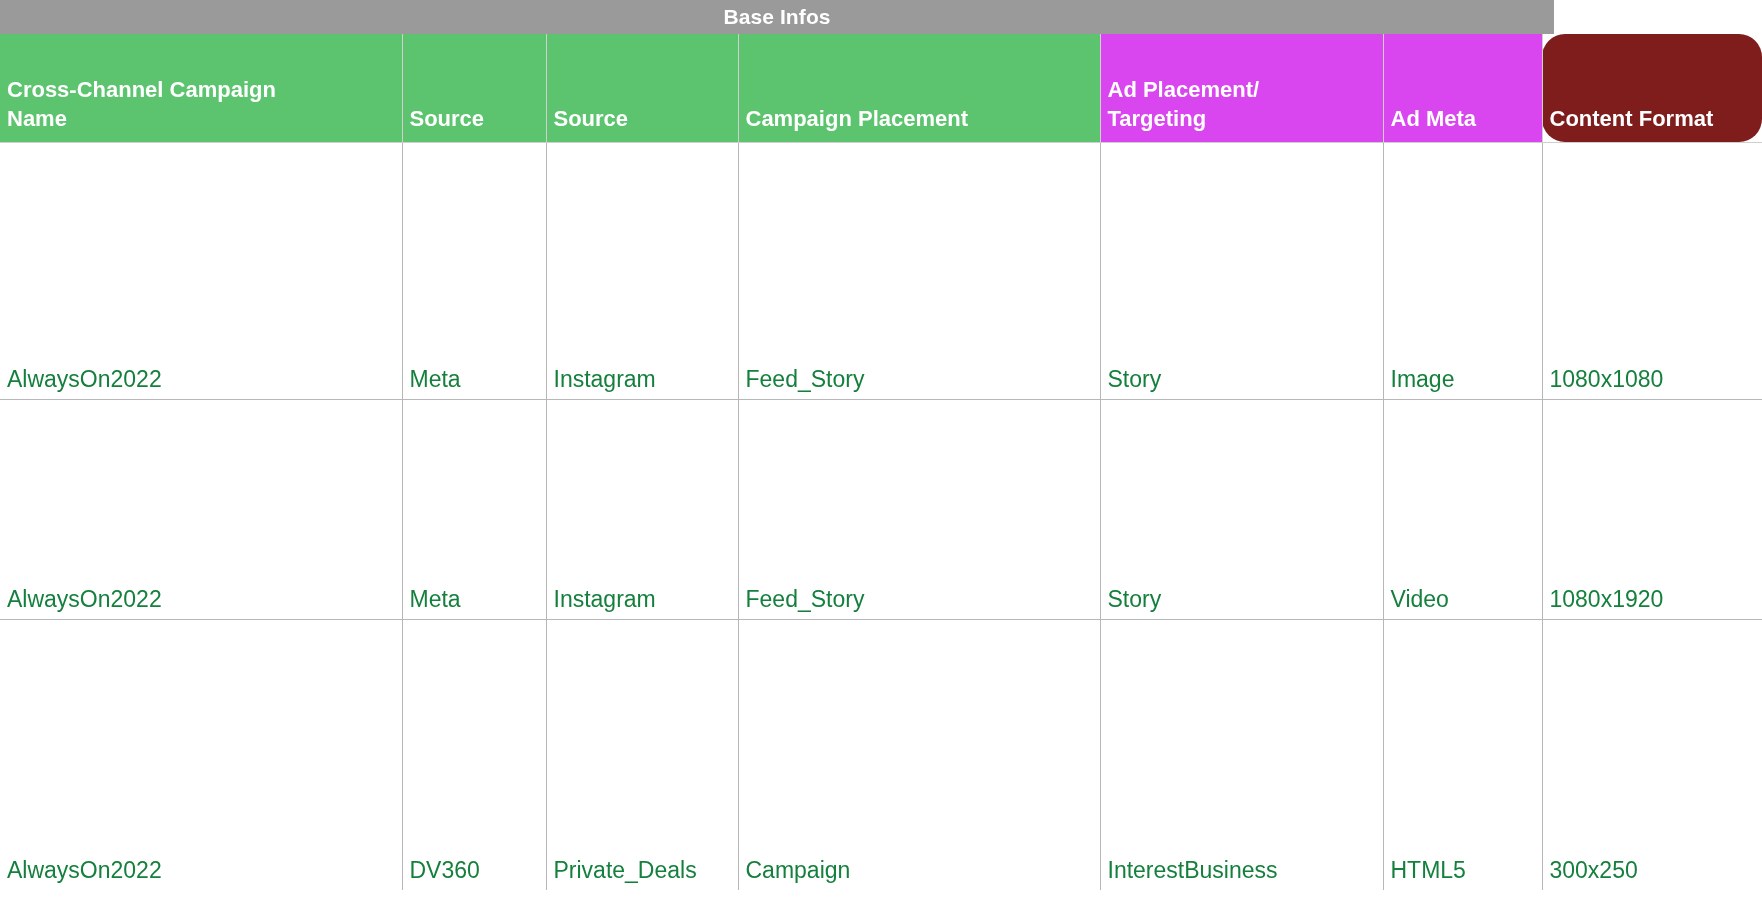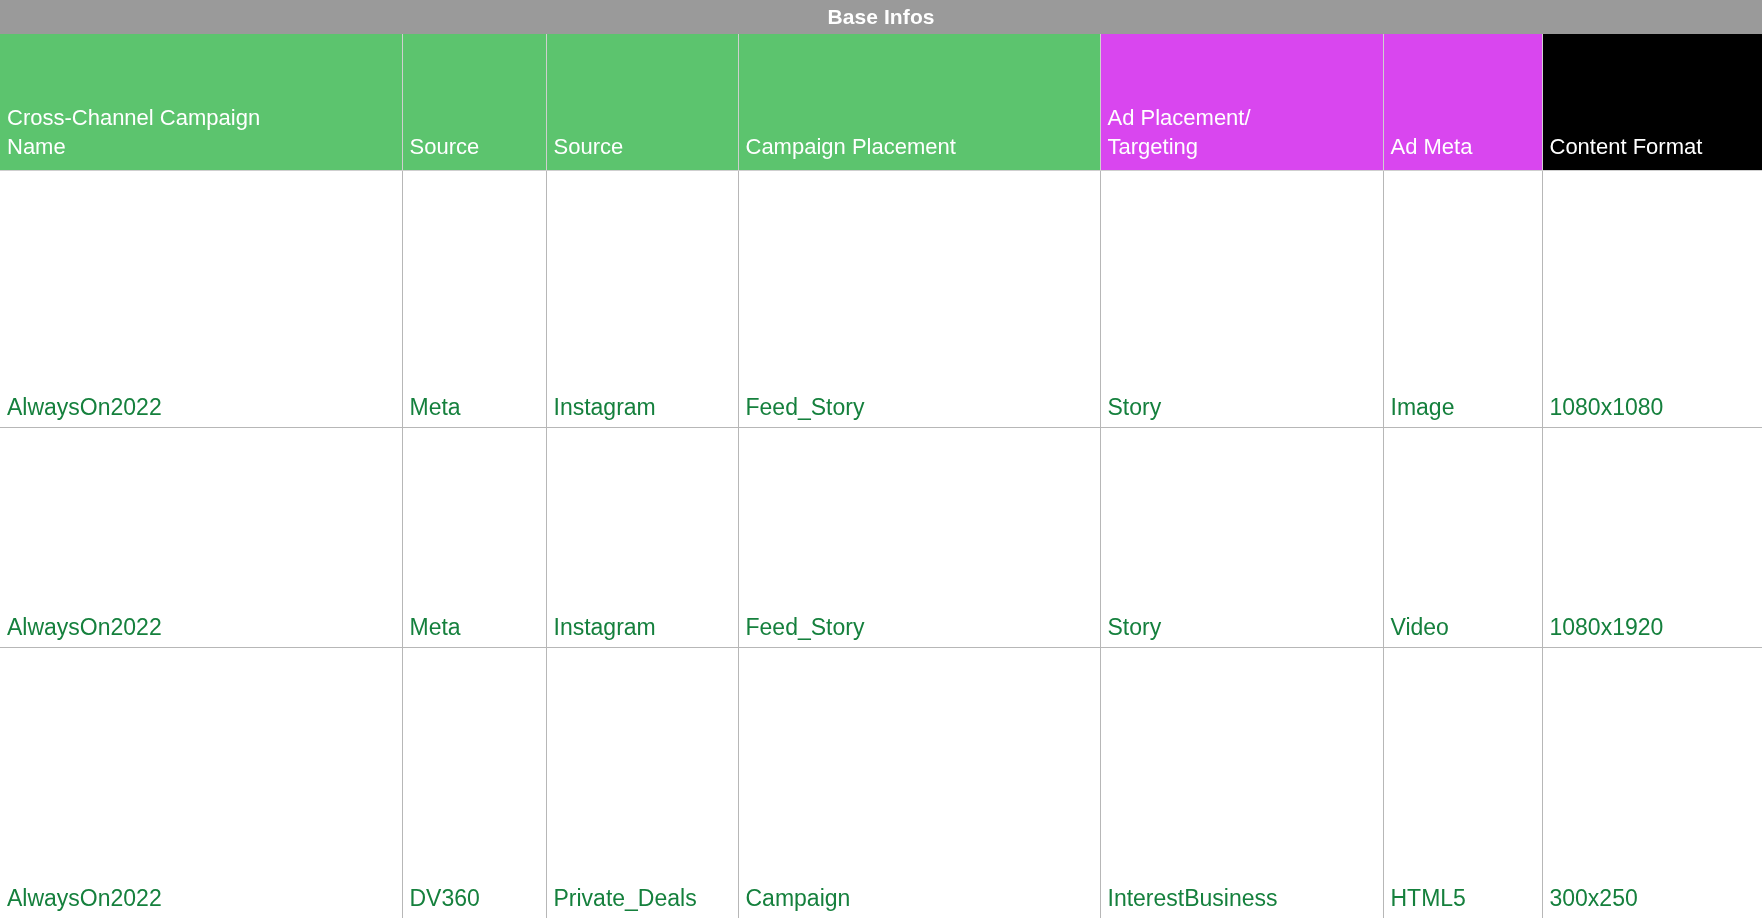--- a/index.html
+++ b/index.html
@@ -21,21 +21,21 @@
     width: 1762px;
     height: 918px;
     box-sizing: border-box;
   }
 
   
   .banner {
     position: absolute;
     left: 0;
     top: 0;
-    width: 1762px;
+    width: 1554px;
     height: 34px;
     background: #9a9a9a;
     color: #ffffff;
     font-size: 21px;
     font-weight: bold;
     display: flex;
     align-items: center;
     justify-content: center;
     letter-spacing: 0.1px;
     box-sizing: border-box;
@@ -64,33 +64,33 @@
   table.grid th:first-child,
   table.grid td:first-child {
     border-left: none;
   }
   table.grid th:last-child,
   table.grid td:last-child {
     border-right: none;
   }
 
   table.grid th {
-    height: 136px;
+    height: 108px;
     color: #ffffff;
     font-size: 22px;
-    font-weight: normal;
+    font-weight: bold;
     text-align: left;
     line-height: 1.30;
     border-color: #cfcfcf;
     padding-bottom: 8px;
   }
 
   th.hd-green  { background: #5cc46e; }
   th.hd-blue   { background: #d946ef; }
-  th.hd-purple { background: #000000; }
+  th.hd-purple { background: #7f1d1d; border-radius: 23px; }
 
   table.grid td {
     color: #15803d;
     font-size: 23px;
     font-weight: normal;
     line-height: 1.2;
     text-align: left;
   }
 
   tr.row-1 td { height: 257px; }

